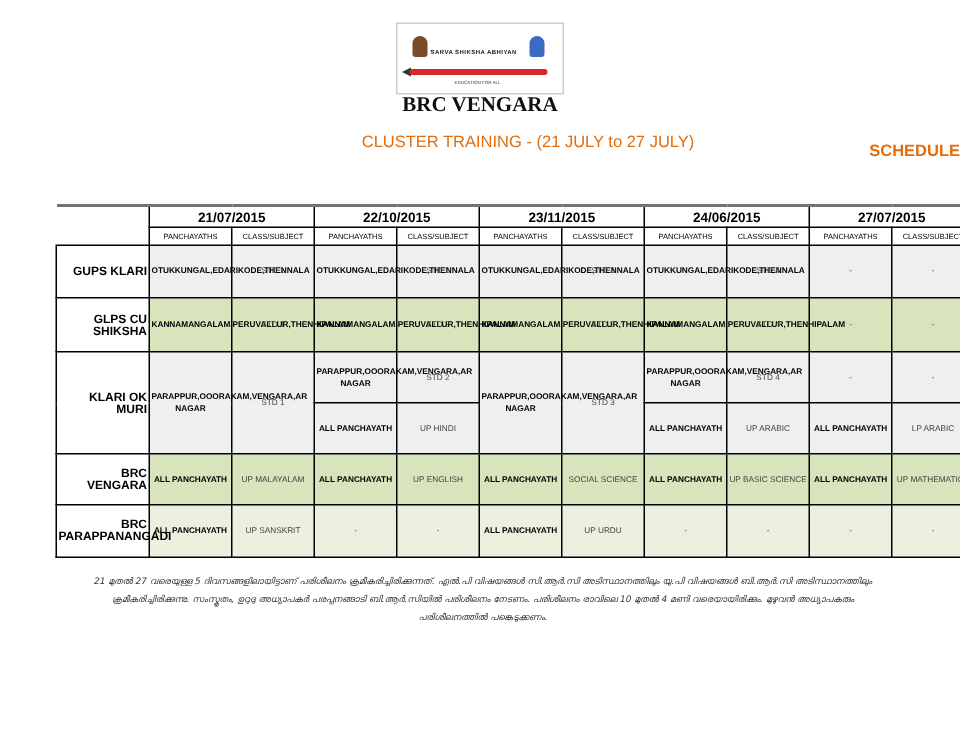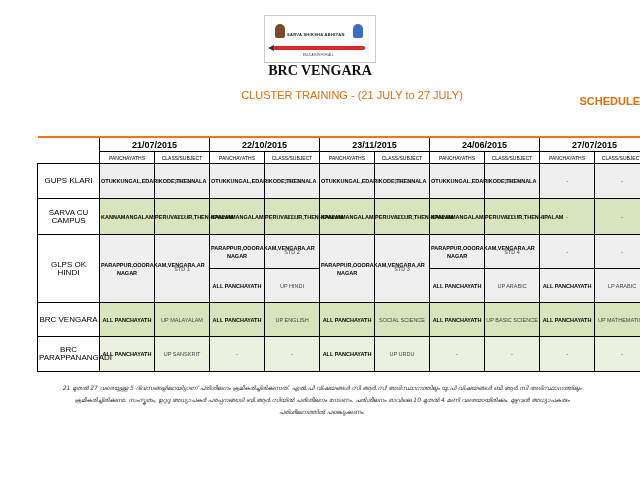--- a/index.html
+++ b/index.html
@@ -13,29 +13,29 @@
   .logo .t2{position:absolute;left:38px;top:37px;font-size:3px;color:#333;}
   .title{position:absolute;left:0;width:640px;text-align:center;}
   .t-main{top:63px;font-family:"Liberation Serif",serif;font-size:14px;font-weight:bold;color:#111;}
   .t-sub{top:89px;font-size:11px;font-weight:normal;color:#e46c0a;padding-left:32px;}
   .t-sched{top:95px;font-size:11px;font-weight:bold;color:#e46c0a;text-align:right;}
   table{position:absolute;left:37px;top:136px;border-collapse:collapse;width:572px;table-layout:fixed;}
   td,th{border:1px solid #000;text-align:center;vertical-align:middle;padding:0 1px;font-size:5.5px;line-height:8px;}
   .corner{border-left:none;border-top:none;}
   .date{font-size:9px;font-weight:bold;height:13px;background:#fff;}
   .sub{font-size:5px;height:11px;background:#fff;}
-  .rowlab{font-size:8px;font-weight:normal;text-align:center;background:#fff;}
+  .rowlab{font-size:8px;font-weight:bold;text-align:right;background:#fff;}
   .pan{font-weight:bold;}
   .cls{color:#444;}
   .g1{background:#efefef;}
   .g2{background:#d8e4bc;}
   .g3{background:#ebf1de;}
   .note{position:absolute;left:22px;top:382px;width:600px;text-align:center;font-size:6px;line-height:12px;font-style:italic;color:#333;font-family:"DejaVu Sans",sans-serif;}
   .note span{display:block;}
-  .top-line{border-top:2px solid #f97316;}
+  .top-line{border-top:2px solid #737373;}
 </style>
 </head>
 <body>
 
 <div class="logo">
   <div class="kid1"></div>
   <div class="kid2"></div>
   <div class="t1">SARVA SHIKSHA ABHIYAN</div>
   <div class="tip"></div>
   <div class="pencil"></div>
@@ -90,35 +90,35 @@
     <td class="cls g1">STD 2</td>
     <td class="pan g1">OTUKKUNGAL,EDARIKODE,THENNALA</td>
     <td class="cls g1">STD 3</td>
     <td class="pan g1">OTUKKUNGAL,EDARIKODE,THENNALA</td>
     <td class="cls g1">STD 4</td>
     <td class="cls g1">-</td>
     <td class="cls g1">-</td>
   </tr>
 
   <tr style="height:36px">
-    <td class="rowlab">SARVA CU CAMPUS</td>
+    <td class="rowlab">GLPS CU SHIKSHA</td>
     <td class="pan g2">KANNAMANGALAM,PERUVALLUR,THENHIPALAM</td>
     <td class="cls g2">STD 1</td>
     <td class="pan g2">KANNAMANGALAM,PERUVALLUR,THENHIPALAM</td>
     <td class="cls g2">STD 2</td>
     <td class="pan g2">KANNAMANGALAM,PERUVALLUR,THENHIPALAM</td>
     <td class="cls g2">STD 3</td>
     <td class="pan g2">KANNAMANGALAM,PERUVALLUR,THENHIPALAM</td>
     <td class="cls g2">STD 4</td>
     <td class="cls g2">-</td>
     <td class="cls g2">-</td>
   </tr>
 
   <tr style="height:34px">
-    <td class="rowlab" rowspan="2">GLPS OK HINDI</td>
+    <td class="rowlab" rowspan="2">KLARI OK MURI</td>
     <td class="pan g1" rowspan="2">PARAPPUR,OOORAKAM,VENGARA,AR NAGAR</td>
     <td class="cls g1" rowspan="2">STD 1</td>
     <td class="pan g1">PARAPPUR,OOORAKAM,VENGARA,AR NAGAR</td>
     <td class="cls g1">STD 2</td>
     <td class="pan g1" rowspan="2">PARAPPUR,OOORAKAM,VENGARA,AR NAGAR</td>
     <td class="cls g1" rowspan="2">STD 3</td>
     <td class="pan g1">PARAPPUR,OOORAKAM,VENGARA,AR NAGAR</td>
     <td class="cls g1">STD 4</td>
     <td class="cls g1">-</td>
     <td class="cls g1">-</td>

